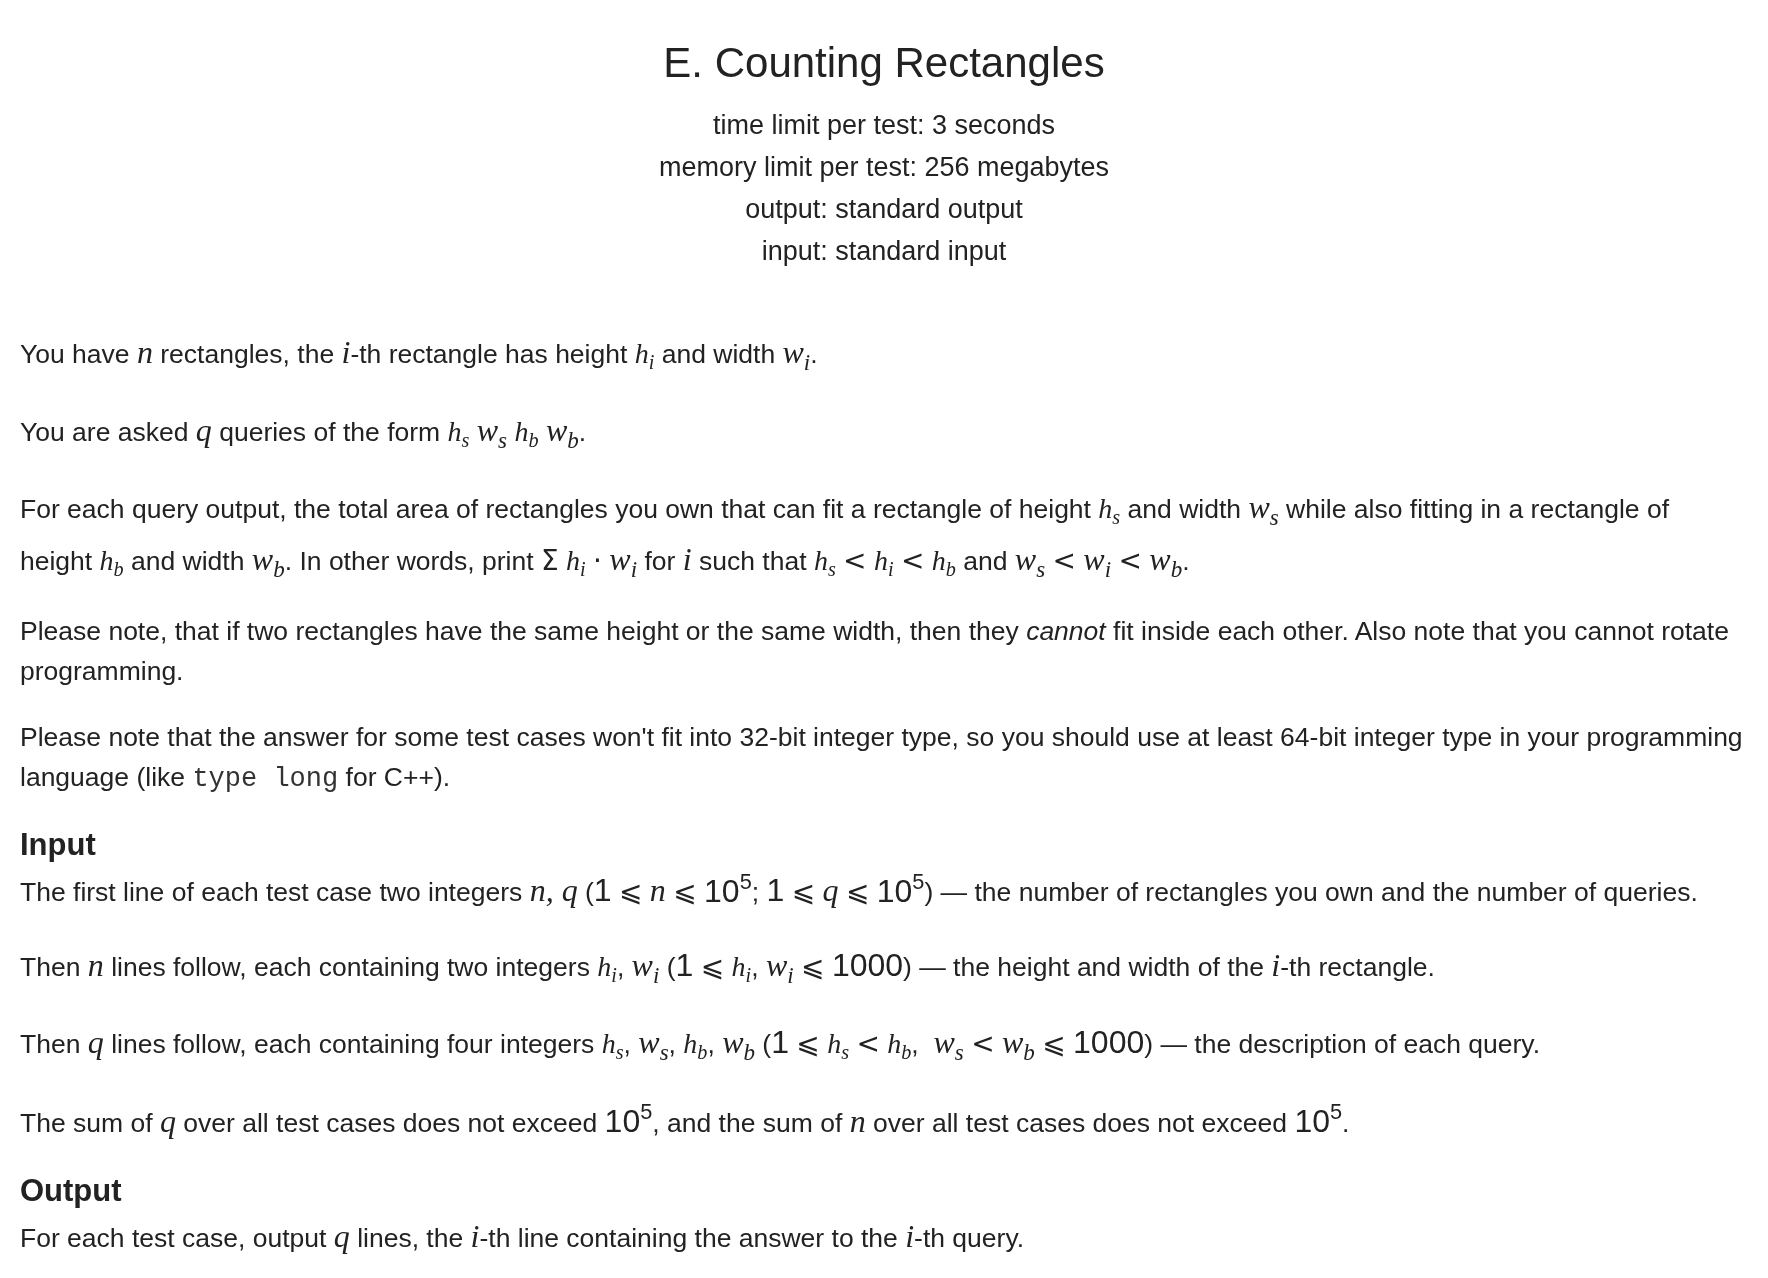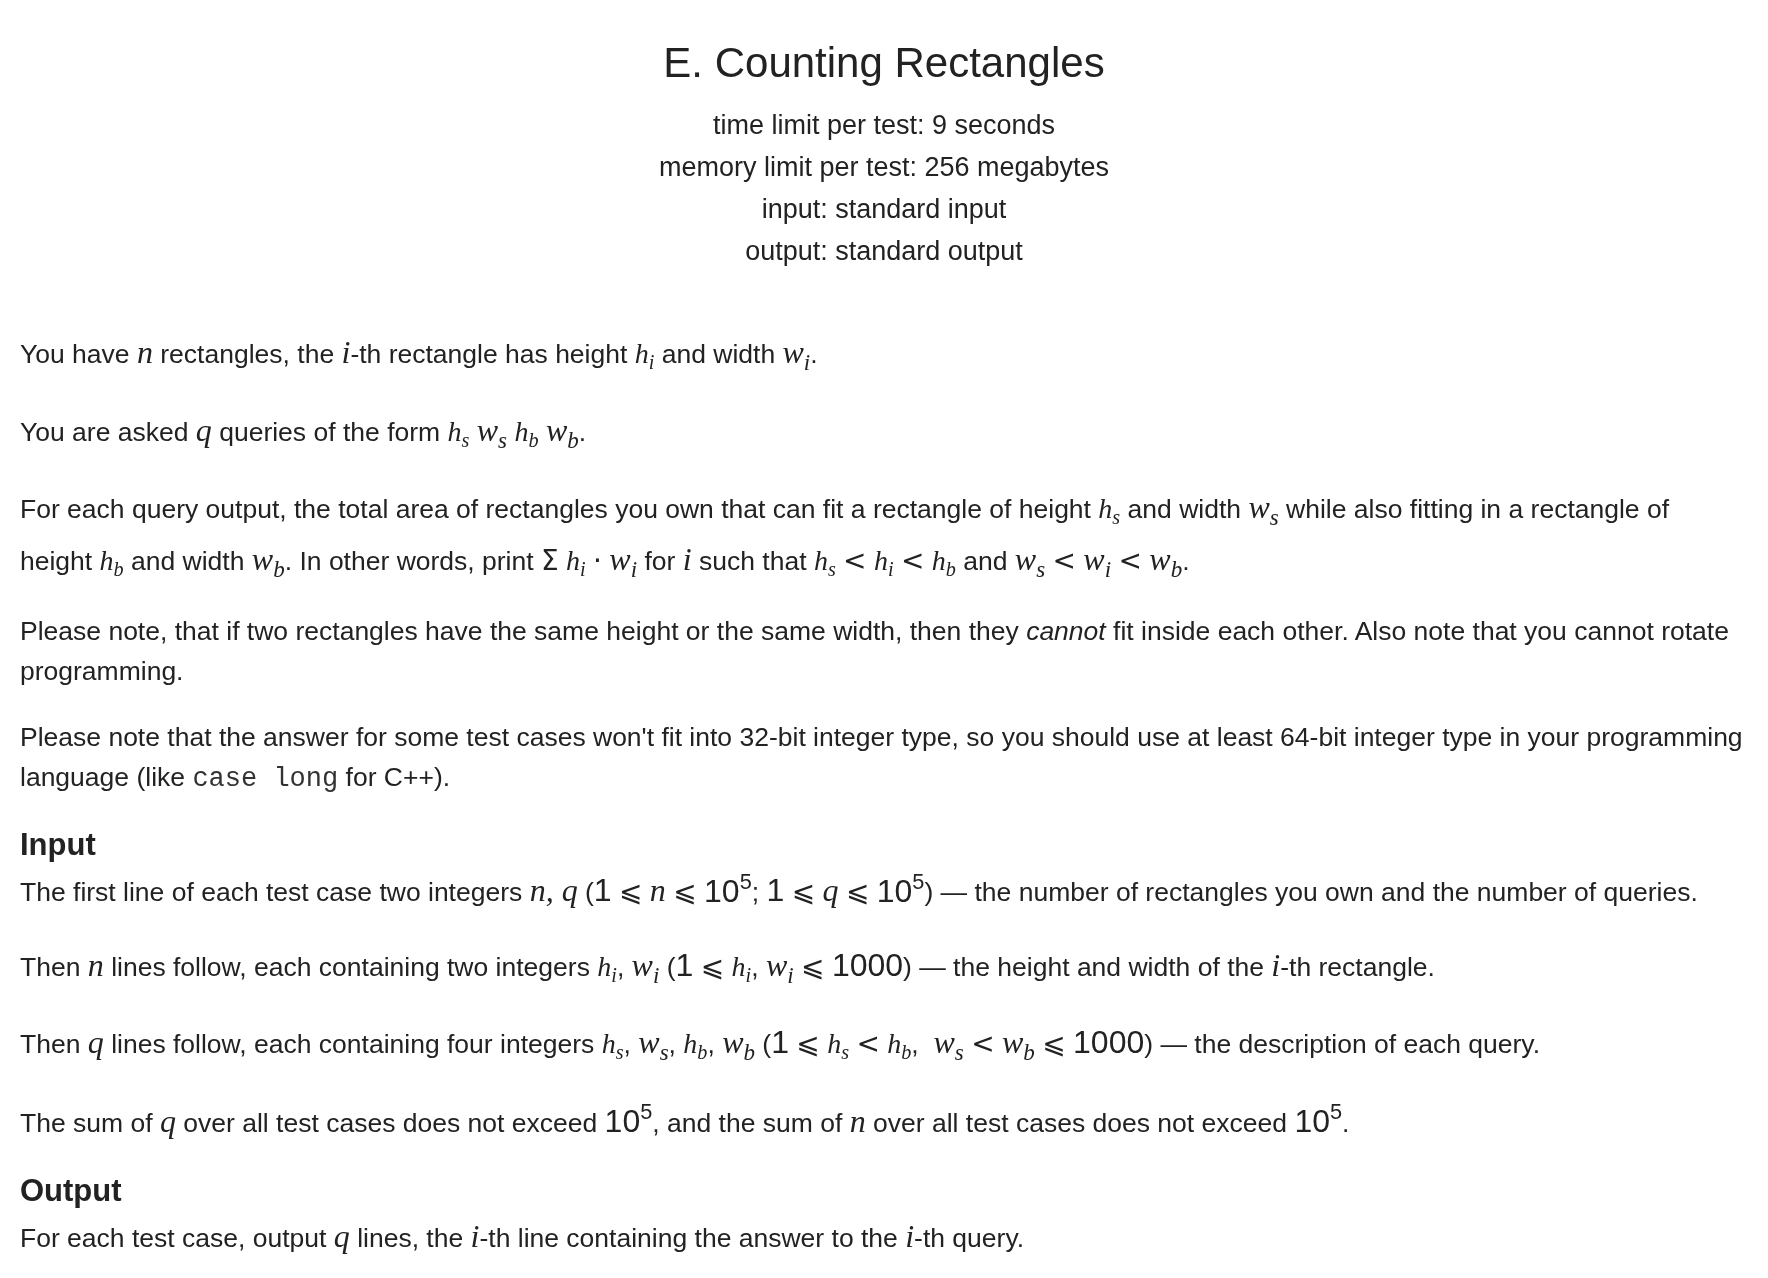--- a/index.html
+++ b/index.html
@@ -27,45 +27,45 @@
   .sec-block { margin-top: 16px; }
   b { font-weight: normal; }
 </style>
 </head>
 <body>
 
 <div class="page">
 
   <div class="header">
     <div class="title">E. Counting Rectangles</div>
-    <div class="prop">time limit per test: 9 seconds</div>
+    <div class="prop">time limit per test: 3 seconds</div>
     <div class="prop">memory limit per test: 256 megabytes</div>
+    <div class="prop">output: standard output</div>
     <div class="prop">input: standard input</div>
-    <div class="prop">output: standard output</div>
   </div>
 
   <div class="section" style="margin-top:56px;">
     <p>
       <span>You have </span><span class="math">n</span><span> rectangles, the </span><span class="math">i</span><span>-th rectangle has height </span><span class="math small"><span>h</span><span class="sub">i</span></span><span> and width </span><span class="math"><span>w</span><span class="sub">i</span></span><span>.</span>
     </p>
 
     <p>
       <span>You are asked </span><span class="math">q</span><span> queries of the form </span><span class="math small"><span>h</span><span class="sub">s</span></span>&nbsp;<span class="math"><span>w</span><span class="sub">s</span></span>&nbsp;<span class="math small"><span>h</span><span class="sub">b</span></span>&nbsp;<span class="math"><span>w</span><span class="sub">b</span></span><span>.</span>
     </p>
 
     <p>
       <span>For each query output, the total area of rectangles you own that </span><b>can fit</b><span> a rectangle of height </span><span class="math small"><span>h</span><span class="sub">s</span></span><span> and width </span><span class="math"><span>w</span><span class="sub">s</span></span><span> while also </span><b>fitting in</b><span> a rectangle of height </span><span class="math small"><span>h</span><span class="sub">b</span></span><span> and width </span><span class="math"><span>w</span><span class="sub">b</span></span><span>. In other words, print </span><span class="rel">Σ</span>&nbsp;<span class="math small"><span>h</span><span class="sub">i</span></span>&nbsp;<span class="rel">·</span>&nbsp;<span class="math"><span>w</span><span class="sub">i</span></span><span> for </span><span class="math">i</span><span> such that </span><span class="math small"><span>h</span><span class="sub">s</span></span>&nbsp;<span class="rel">&lt;</span>&nbsp;<span class="math small"><span>h</span><span class="sub">i</span></span>&nbsp;<span class="rel">&lt;</span>&nbsp;<span class="math small"><span>h</span><span class="sub">b</span></span><span> and </span><span class="math"><span>w</span><span class="sub">s</span></span>&nbsp;<span class="rel">&lt;</span>&nbsp;<span class="math"><span>w</span><span class="sub">i</span></span>&nbsp;<span class="rel">&lt;</span>&nbsp;<span class="math"><span>w</span><span class="sub">b</span></span><span>.</span>
     </p>
 
     <p>
       <b><span>Please note, that if two rectangles have the same height or the same width, then they </span><i>cannot</i><span> fit inside each other.</span></b><span> Also note that you </span><b>cannot</b><span> rotate programming.</span>
     </p>
 
     <p>
-      <span>Please note that the answer for some test cases won't fit into 32-bit integer type, so you should use at least 64-bit integer type in your programming language (like </span><span class="mono">case long</span><span> for C++).</span>
+      <span>Please note that the answer for some test cases won't fit into 32-bit integer type, so you should use at least 64-bit integer type in your programming language (like </span><span class="mono">type long</span><span> for C++).</span>
     </p>
   </div>
 
   <div class="sec-block">
     <div class="section-title">Input</div>
 
     <p>
       <span>The first line of each test case two integers </span><span class="math">n, q</span><span> (</span><span class="num">1</span>&nbsp;<span class="rel">⩽</span>&nbsp;<span class="math">n</span>&nbsp;<span class="rel">⩽</span>&nbsp;<span class="num"><span>10</span><span class="sup">5</span></span><span>; </span><span class="num">1</span>&nbsp;<span class="rel">⩽</span>&nbsp;<span class="math">q</span>&nbsp;<span class="rel">⩽</span>&nbsp;<span class="num"><span>10</span><span class="sup">5</span></span><span>) — the number of rectangles you own and the number of queries.</span>
     </p>
 

